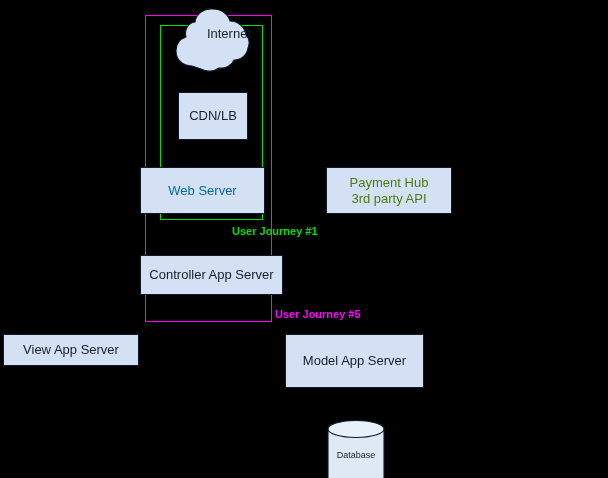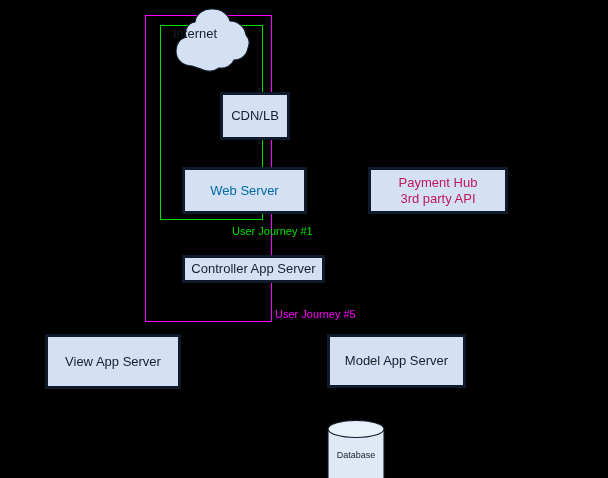--- a/index.html
+++ b/index.html
@@ -12,51 +12,50 @@
     width: 608px;
     height: 478px;
     background: #000000;
     overflow: hidden;
     font-family: "Liberation Sans", sans-serif;
   }
   .node-box {
     position: absolute;
     box-sizing: border-box;
     background: #d4e1f4;
-    border: 3px solid #701a75;
+    border: 1px solid #701a75;
     display: flex;
     align-items: center;
     justify-content: center;
     text-align: center;
     color: #15202b;
     line-height: 1.18;
     white-space: pre-line;
-    margin-left: 42px;
   }
   .journey-rect {
     position: absolute;
     box-sizing: border-box;
     background: transparent;
   }
   .journey-label {
     position: absolute;
-    font-weight: normal;
+    font-weight: bold;
     letter-spacing: 0px;
     white-space: nowrap;
   }
   .cloud-wrap {
     position: absolute;
   }
   .cloud-wrap svg, .db-wrap svg {
     display: block;
   }
   .cloud-label {
     position: absolute;
     width: 100%;
-    text-align: left;
+    text-align: right;
     color: #15202b;
     white-space: nowrap;
   }
   .db-wrap {
     position: absolute;
   }
   .db-label {
     position: absolute;
     width: 100%;
     text-align: center;
@@ -79,26 +78,26 @@
                C76,34 77,39 75,44 C74,51 68,56 61,56 C59,61 53,65 46,64
                C41,68 33,68 28,65 C25,64 22,63 19,62 Z" fill="#d4e1f4" stroke="#0f1b2a" stroke-width="1.1" stroke-linejoin="round"></path>
     </svg>
     <div class="cloud-label" id="internet-label" style="top: 22px; font-size: 13px;">Internet</div>
   </div>
 
   <div class="node-box" id="node-cdn_lb" style="left: 178px; top: 92px; width: 70px; height: 48px; font-size: 13px; background: rgb(212, 225, 244); border-color: rgb(15, 27, 42); color: rgb(21, 32, 43);">CDN/LB</div>
 
   <div class="node-box" id="node-web_server" style="left: 140px; top: 167px; width: 125px; height: 47px; font-size: 13px; background: rgb(212, 225, 244); border-color: rgb(15, 27, 42); color: #0369a1;">Web Server</div>
 
-  <div class="node-box" id="node-payment_hub" style="left: 326px; top: 167px; width: 140px; height: 47px; font-size: 13px; background: rgb(212, 225, 244); border-color: rgb(15, 27, 42); color: #be185d;">Payment Hub
+  <div class="node-box" id="node-payment_hub" style="left: 326px; top: 167px; width: 126px; height: 47px; font-size: 13px; background: rgb(212, 225, 244); border-color: rgb(15, 27, 42); color: #4d7c0f;">Payment Hub
 3rd party API</div>
 
-  <div class="node-box" id="node-controller_app_server" style="left: 140px; top: 255px; width: 143px; height: 28px; font-size: 13px; background: rgb(212, 225, 244); border-color: rgb(15, 27, 42); color: rgb(21, 32, 43);">Controller App Server</div>
+  <div class="node-box" id="node-controller_app_server" style="left: 140px; top: 255px; width: 143px; height: 40px; font-size: 13px; background: rgb(212, 225, 244); border-color: rgb(15, 27, 42); color: rgb(21, 32, 43);">Controller App Server</div>
 
-  <div class="node-box" id="node-view_app_server" style="left: 3px; top: 334px; width: 136px; height: 55px; font-size: 13px; background: rgb(212, 225, 244); border-color: rgb(15, 27, 42); color: rgb(21, 32, 43);">View App Server</div>
+  <div class="node-box" id="node-view_app_server" style="left: 3px; top: 334px; width: 136px; height: 32px; font-size: 13px; background: rgb(212, 225, 244); border-color: rgb(15, 27, 42); color: rgb(21, 32, 43);">View App Server</div>
 
   <div class="node-box" id="node-model_app_server" style="left: 285px; top: 334px; width: 139px; height: 54px; font-size: 13px; background: rgb(212, 225, 244); border-color: rgb(15, 27, 42); color: rgb(21, 32, 43);">Model App Server</div>
 
   <div class="db-wrap" id="db-wrap" style="left: 327px; top: 420px; width: 58px; height: 66px;">
     <svg width="58" height="66" viewBox="0 0 58 66">
       <path d="M1,9 L1,62 A28,9 0 0,0 57,62 L57,9 Z" fill="#dfe9f6" stroke="#0f1b2a" stroke-width="1.1"></path>
       <ellipse cx="29" cy="9" rx="28" ry="8.5" fill="#e8f0fa" stroke="#0f1b2a" stroke-width="1.1"></ellipse>
     </svg>
     <div class="db-label" id="db-label" style="top: 30px; font-size: 9px;">Database</div>
   </div>

